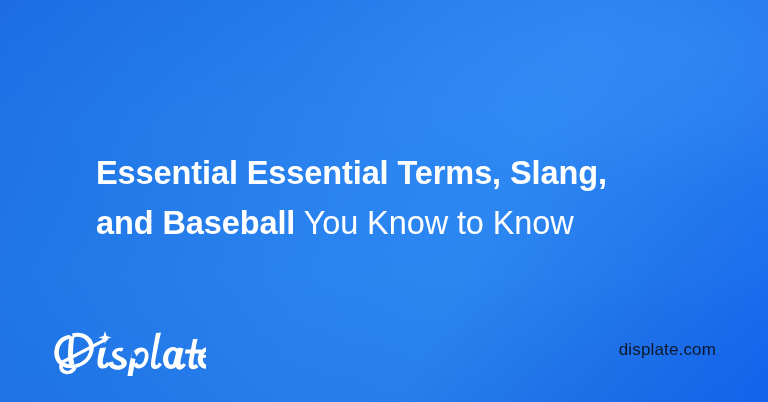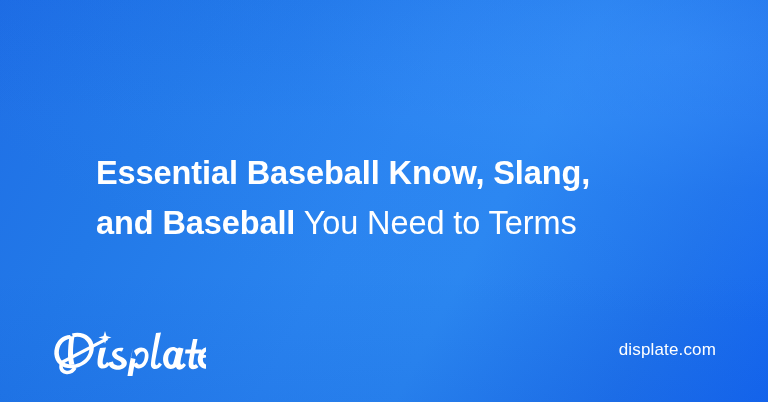--- a/index.html
+++ b/index.html
@@ -82,44 +82,44 @@
     width: 158px;
     height: 58px;
   }
   .logo svg { display: block; width: 100%; height: 100%; }
 
   
   .domain {
     position: absolute;
     right: 52px;
     top: 340px;
-    color: #ffffff;
+    color: #0f172a;
     font-size: 17px;
     font-weight: 400;
     letter-spacing: 0.15px;
     line-height: 20px;
   }
 </style>
 </head>
 <body>
 
 <div class="banner">
 
   <div class="bg-gradient"></div>
   <div class="bg-gradient-overlay"></div>
   <div class="bg-gradient-overlay2"></div>
 
   <div class="content">
 
     <div class="headline">
       <span class="ln">
-        <span class="hl-bold">Essential Baseball Know, Slang,</span>
+        <span class="hl-bold">Essential Essential Terms, Slang,</span>
       </span>
       <span class="ln">
-        <span class="hl-bold">and Baseball</span><span class="hl-light"> You Need to Terms</span>
+        <span class="hl-bold">and Baseball</span><span class="hl-light"> You Know to Know</span>
       </span>
     </div>
 
     <div class="logo">
       <svg viewBox="0 0 316 116" xmlns="http://www.w3.org/2000/svg" aria-hidden="true">
         <g fill="#ffffff">
 
           <path d="M44 30
                    C 30 30, 18 40, 14 55
                    C 9 73, 17 90, 34 95

